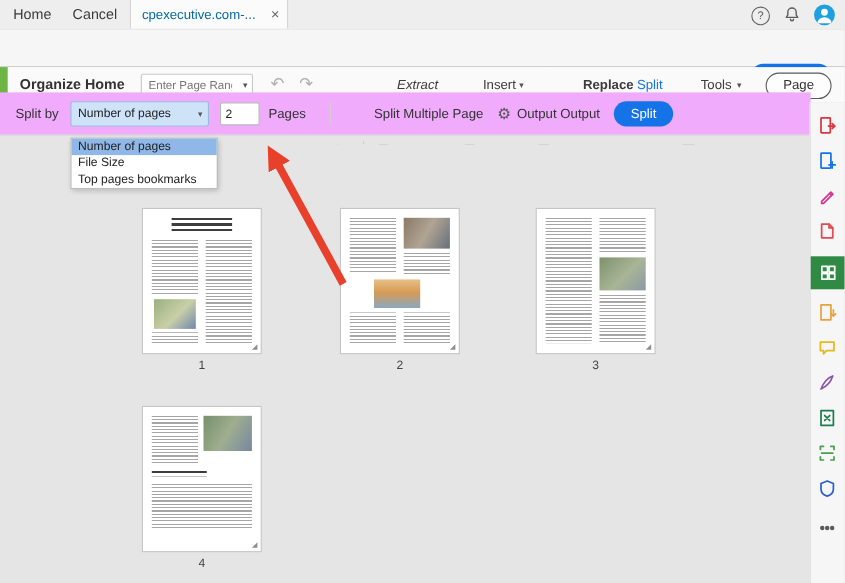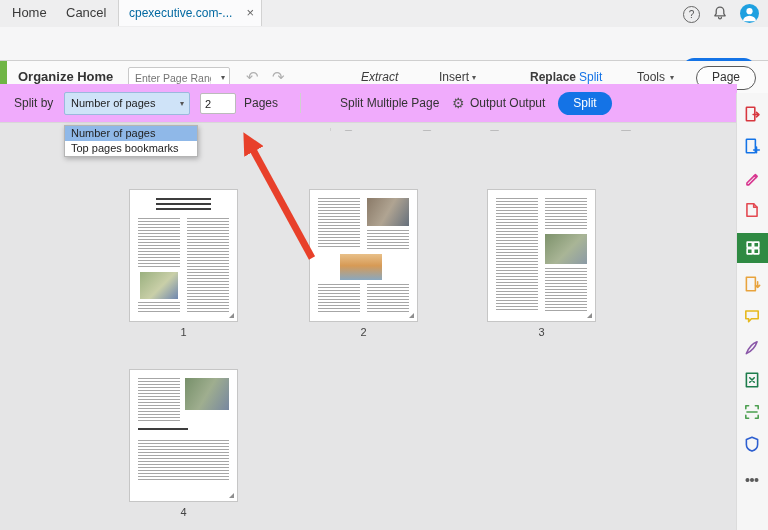--- a/index.html
+++ b/index.html
@@ -285,20 +285,21 @@
         </svg>
     </span>
     <span class="sb-text" style="left:340px;top:12px;cursor:pointer;">Split Multiple Page</span>
     <span class="gear-glyph" style="left:452px;top:11px;">⚙</span>
     <span class="sb-text" style="left:470px;top:12px;cursor:pointer;">Output Output</span>
     <div class="split-btn">Split</div>
   </div>
 
   <div class="dropdown">
     <div class="opt selected">Number of pages</div>
+    <div class="opt">File Size</div>
     <div class="opt">Top pages bookmarks</div>
   </div>
 
   <div class="content"></div>
 
   <div class="thumb" style="left:130px;top:190px;">
     <div class="ttl" style="left:26px;width:55px;top:8px;height:13px;"></div>
     <div class="fake" style="left:8px;width:42px;top:28px;height:50px;"></div>
     <div class="fake" style="left:57px;width:42px;top:28px;height:94px;"></div>
     <div class="img" style="left:10px;width:38px;top:82px;height:27px;background:linear-gradient(135deg,#9ab07f,#c9cfa8 55%,#6f87b0);"></div>

